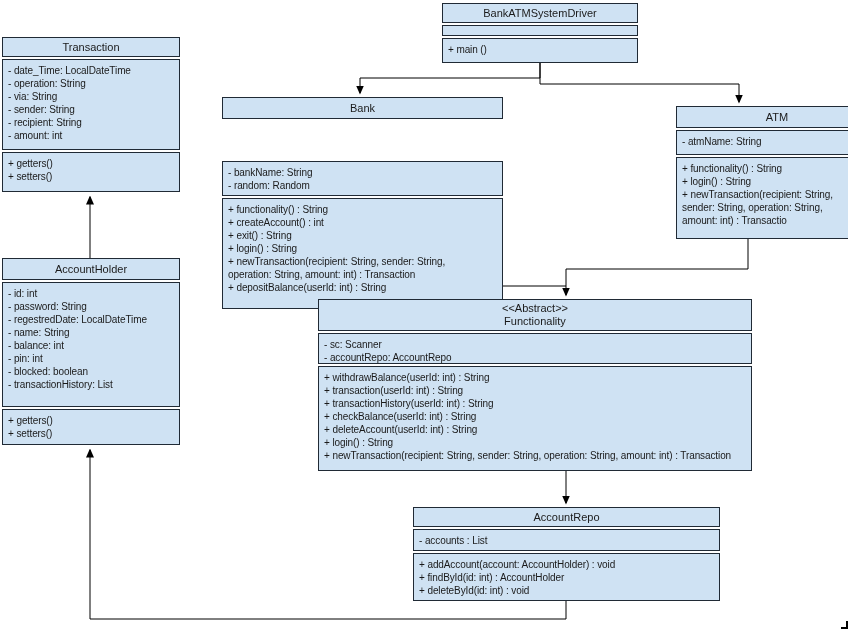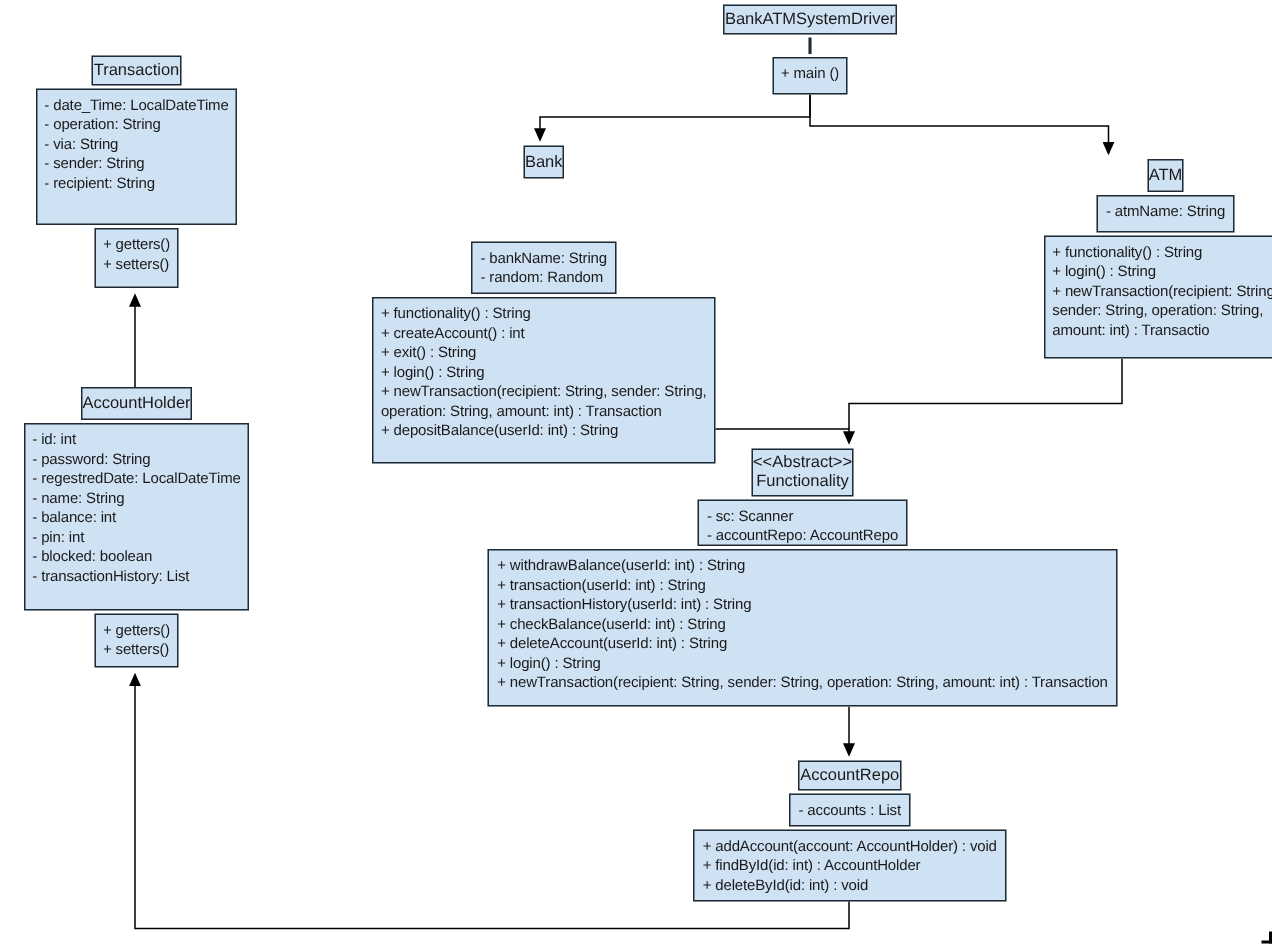--- a/index.html
+++ b/index.html
@@ -6,21 +6,20 @@
   .canvas {
     position:relative; width:848px; height:630px; overflow:hidden;
     background:#ffffff;
     font-family:"Liberation Sans", sans-serif;
     color:#1a1a1a;
   }
   #connectors { position:absolute; left:0; top:0; width:848px; height:630px; }
   .uml-box {
     position:absolute; display:flex; flex-direction:column; gap:2px;
     box-sizing:border-box;
-    align-items:center;
   }
   .comp {
     background:var(--box-fill,#cfe2f3);
     border:1px solid var(--box-border,#222a35);
     box-sizing:border-box; overflow:hidden;
   }
   .title-comp {
     display:flex; flex-direction:column; justify-content:center; align-items:center;
     font-size:11px; line-height:13px; text-align:center;
   }
@@ -59,20 +58,21 @@
     <div class="comp title-comp" style="height:20px;">
 
       <div>Transaction</div>
     </div>
     <div class="comp lines-comp" style="height:91px;">
         <div class="line">- date_Time: LocalDateTime</div>
         <div class="line">- operation: String</div>
         <div class="line">- via: String</div>
         <div class="line">- sender: String</div>
         <div class="line">- recipient: String</div>
+        <div class="line">- amount: int</div>
       </div>
     <div class="comp lines-comp" style="height:40px;">
         <div class="line">+ getters()</div>
         <div class="line">+ setters()</div>
       </div>
   </div>
 
   <div class="uml-box" style="left:442px; top:3px; width:196px;">
     <div class="comp title-comp" style="height:20px;">
 

